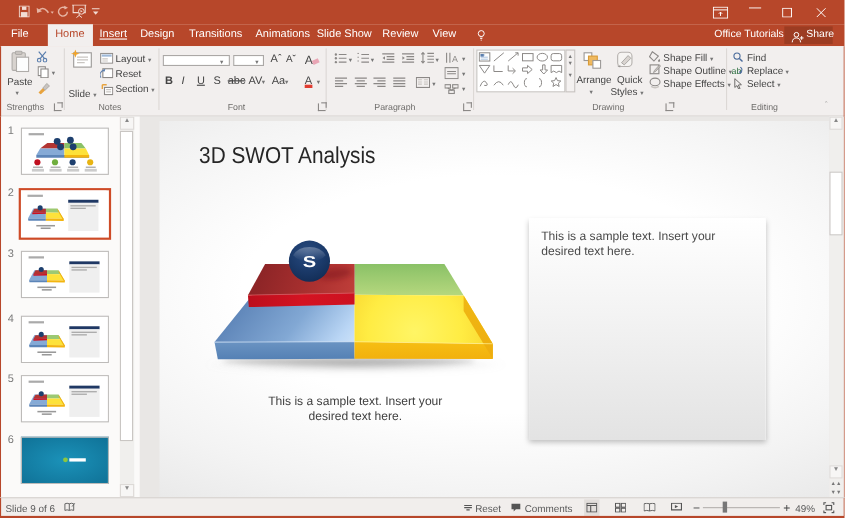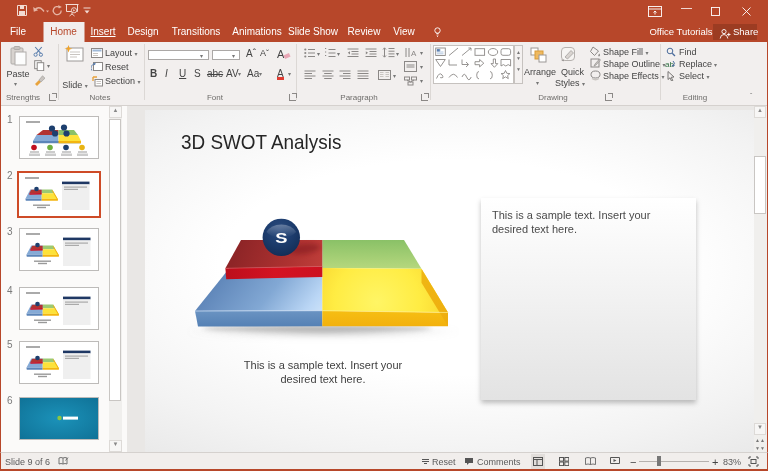--- a/index.html
+++ b/index.html
@@ -575,20 +575,20 @@
         <path d="M0.5 1 Q3 0 5.5 1 Q8 0 10.5 1 L10.5 7.5 Q8 6.5 5.5 7.5 Q3 6.5 0.5 7.5 Z M5.5 1 V7.5" fill="none" stroke="#555" stroke-width="0.8"></path>
       </svg>
     <svg style="position:absolute;left:609px;top:4px;" width="10" height="9" viewBox="0 0 10 9">
         <path d="M0.5 0.5 h9 v6 h-9 Z" fill="none" stroke="#555"></path>
         <path d="M3.5 2 L6.5 3.5 L3.5 5 Z" fill="#555"></path>
       </svg>
     <span style="position:absolute;left:629px;top:3px;font-size:11px;color:#444;">−</span>
     <span style="position:absolute;left:638px;top:8px;width:70px;height:1px;background:#B5B1AE;"></span>
     <span style="position:absolute;left:656px;top:3px;width:4px;height:10px;background:#777;"></span>
     <span style="position:absolute;left:711px;top:3px;font-size:11px;color:#444;">+</span>
-    <span style="position:absolute;left:722px;top:4px;">83%</span>
+    <span style="position:absolute;left:722px;top:4px;">49%</span>
     <svg style="position:absolute;left:747px;top:3px;" width="11" height="11" viewBox="0 0 11 11">
         <path d="M1 3 V1 H3 M8 1 H10 V3 M10 8 V10 H8 M3 10 H1 V8" fill="none" stroke="#555"></path>
         <rect x="3" y="3.5" width="5" height="4" fill="none" stroke="#555"></rect>
       </svg>
   </div>
   <div class="abs" id="redbottom"></div>
 </div>
 
 </body></html>

